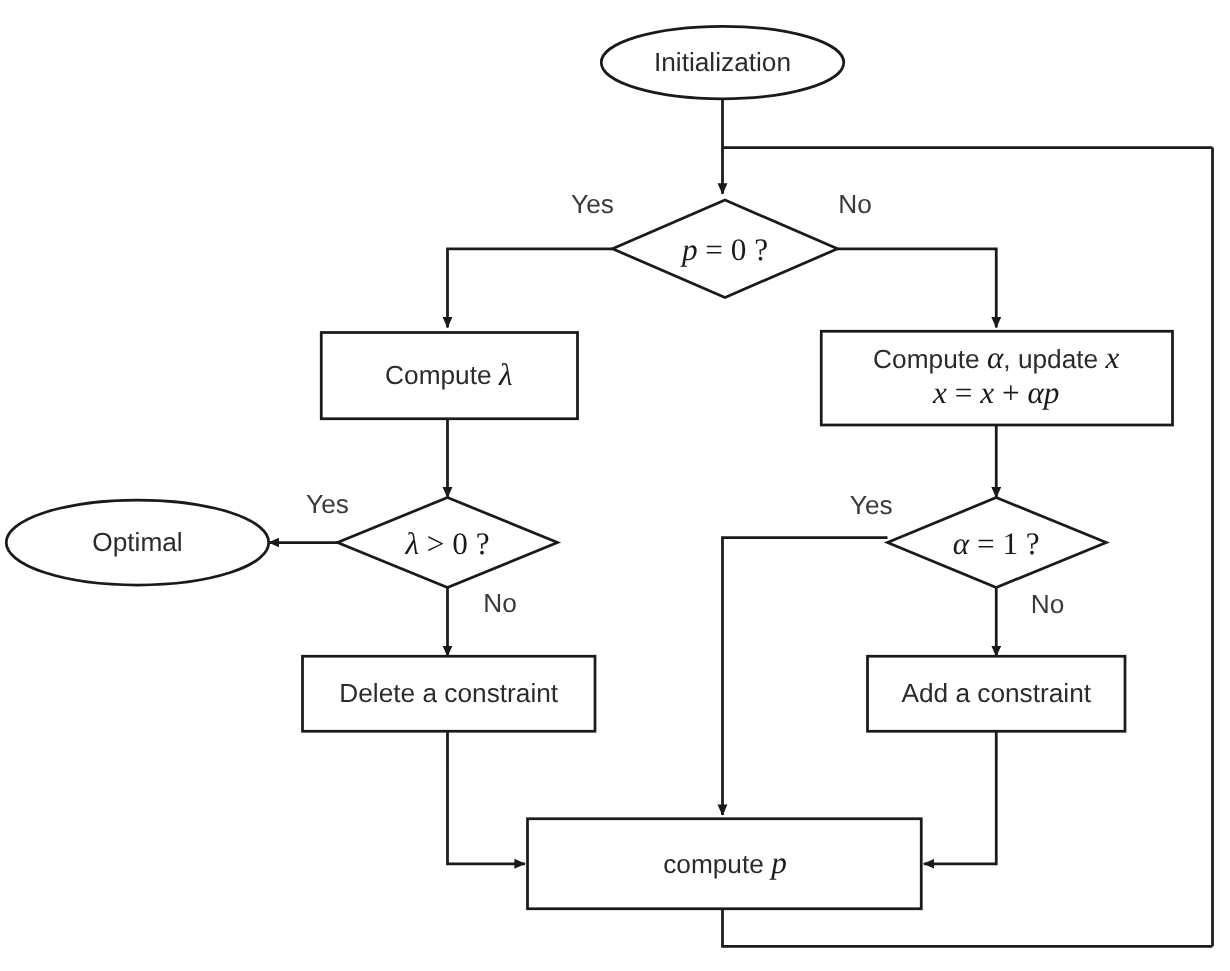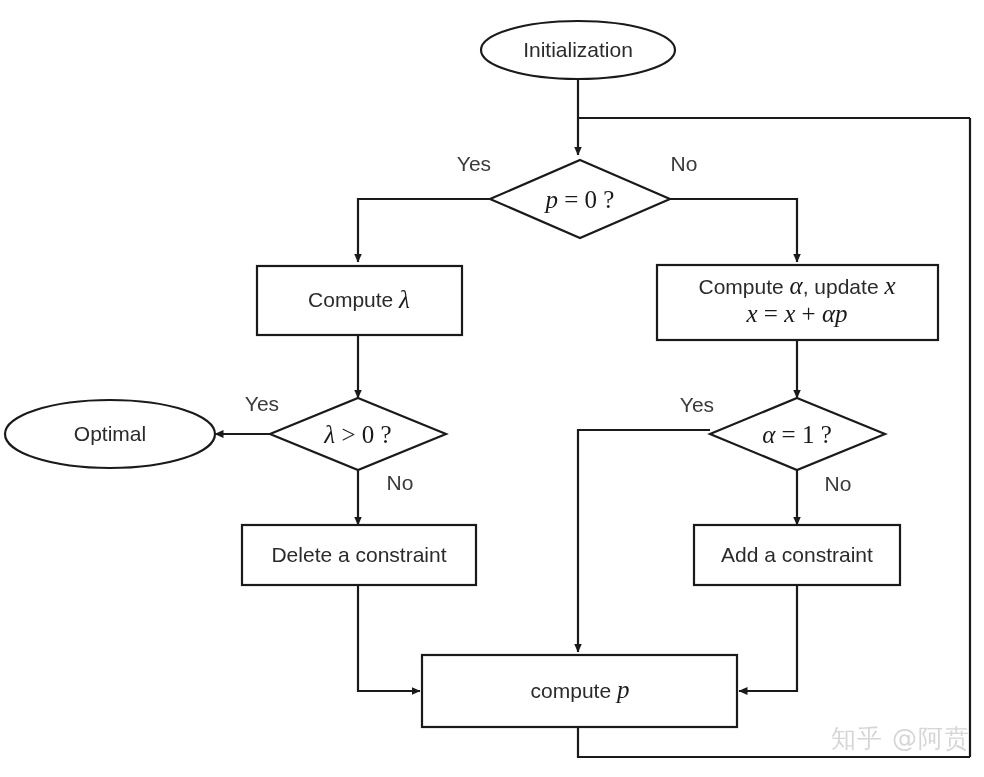--- a/index.html
+++ b/index.html
@@ -171,15 +171,14 @@
 
     <text class="lbl-yn" x="474" y="165">Yes</text>
     <text class="lbl-yn" x="684" y="165">No</text>
     <text class="lbl-yn" x="262" y="405">Yes</text>
     <text class="lbl-yn" x="400" y="484">No</text>
     <text class="lbl-yn" x="697" y="406">Yes</text>
     <text class="lbl-yn" x="838" y="485">No</text>
 
   </svg>
 
-  <div class="watermark">知乎 @阿贲</div>
 
 </div>
 
 </body></html>

